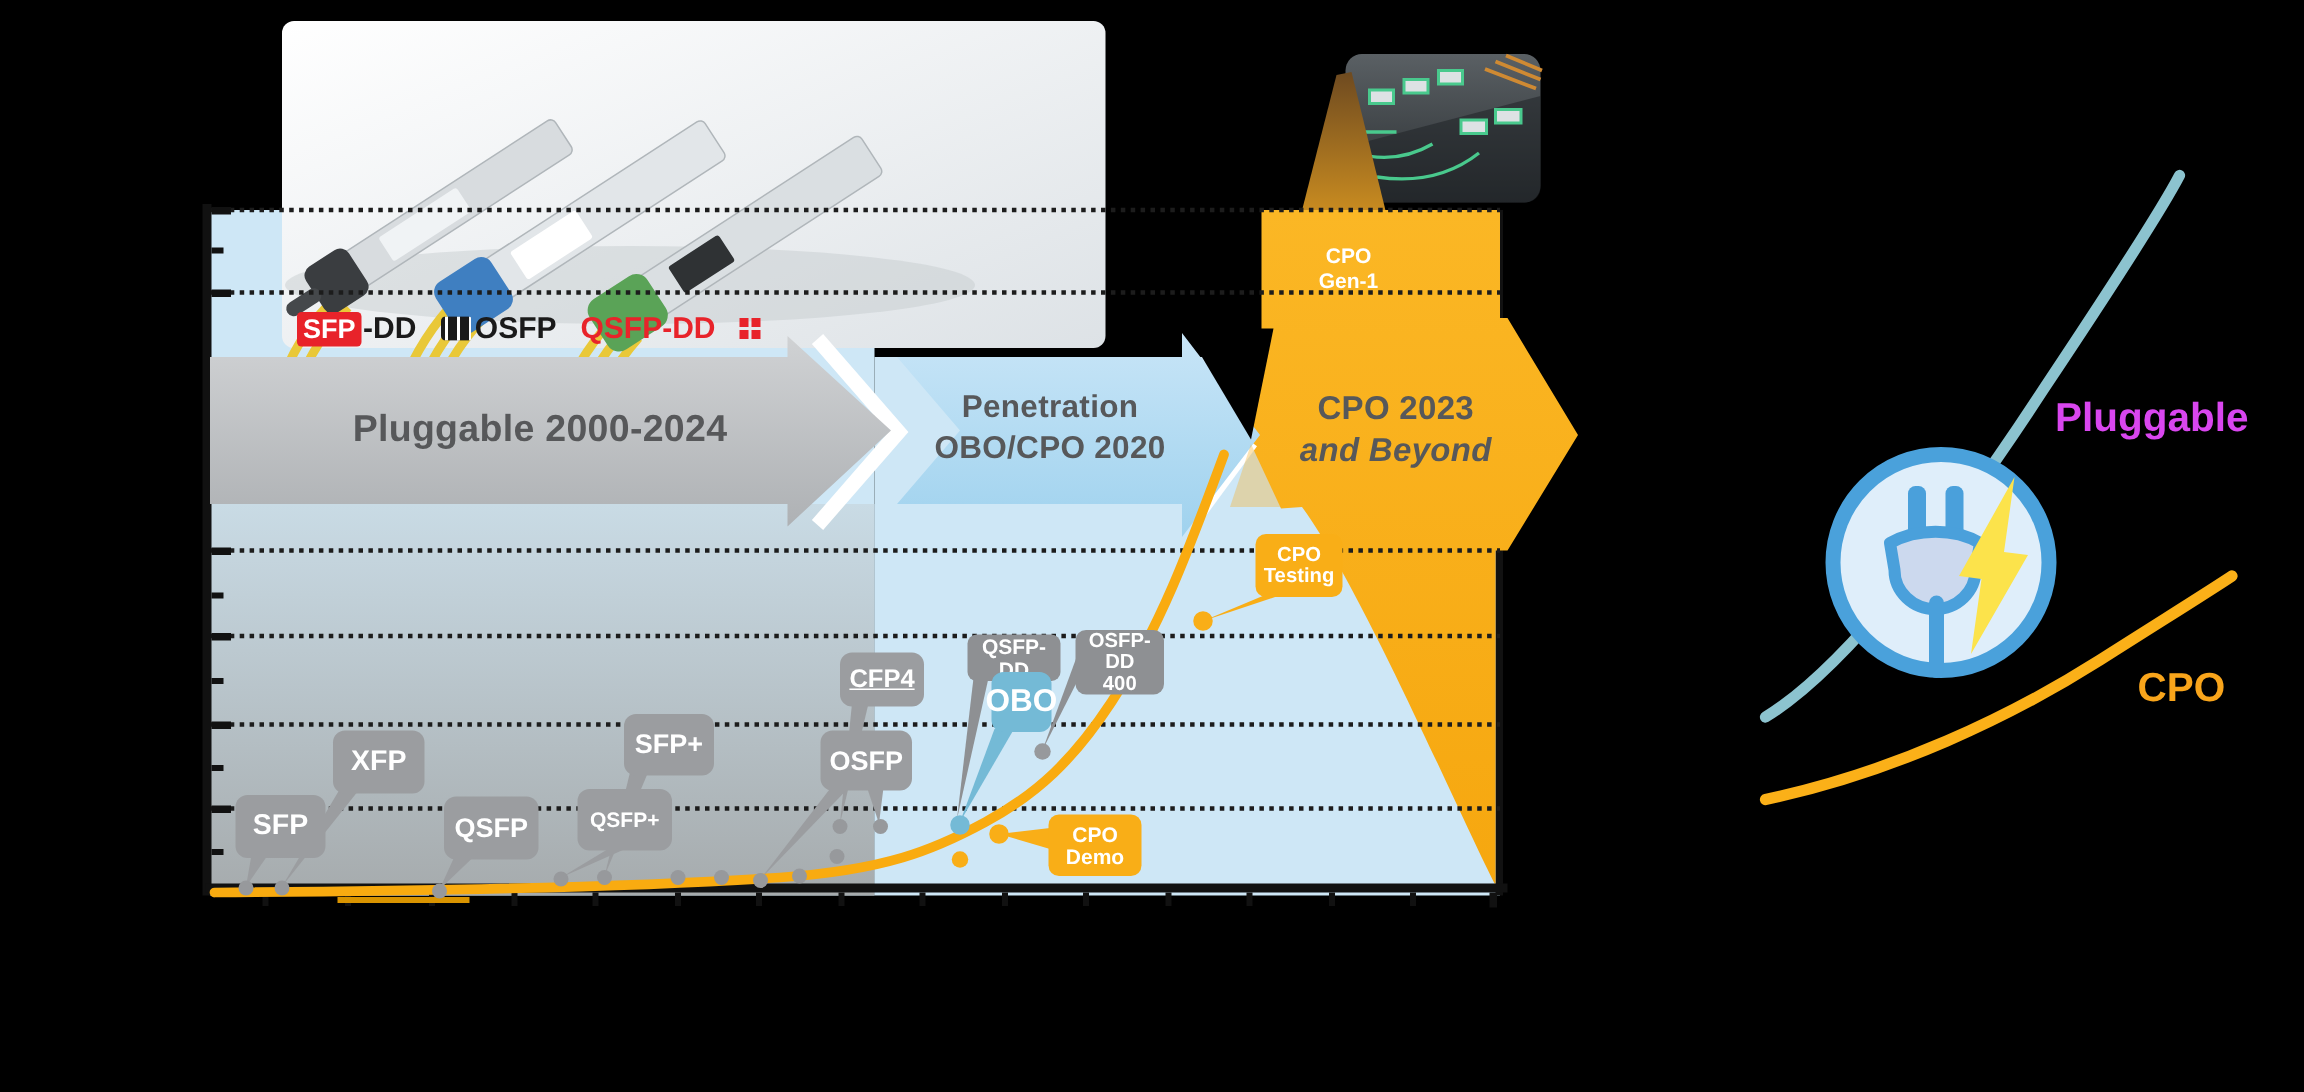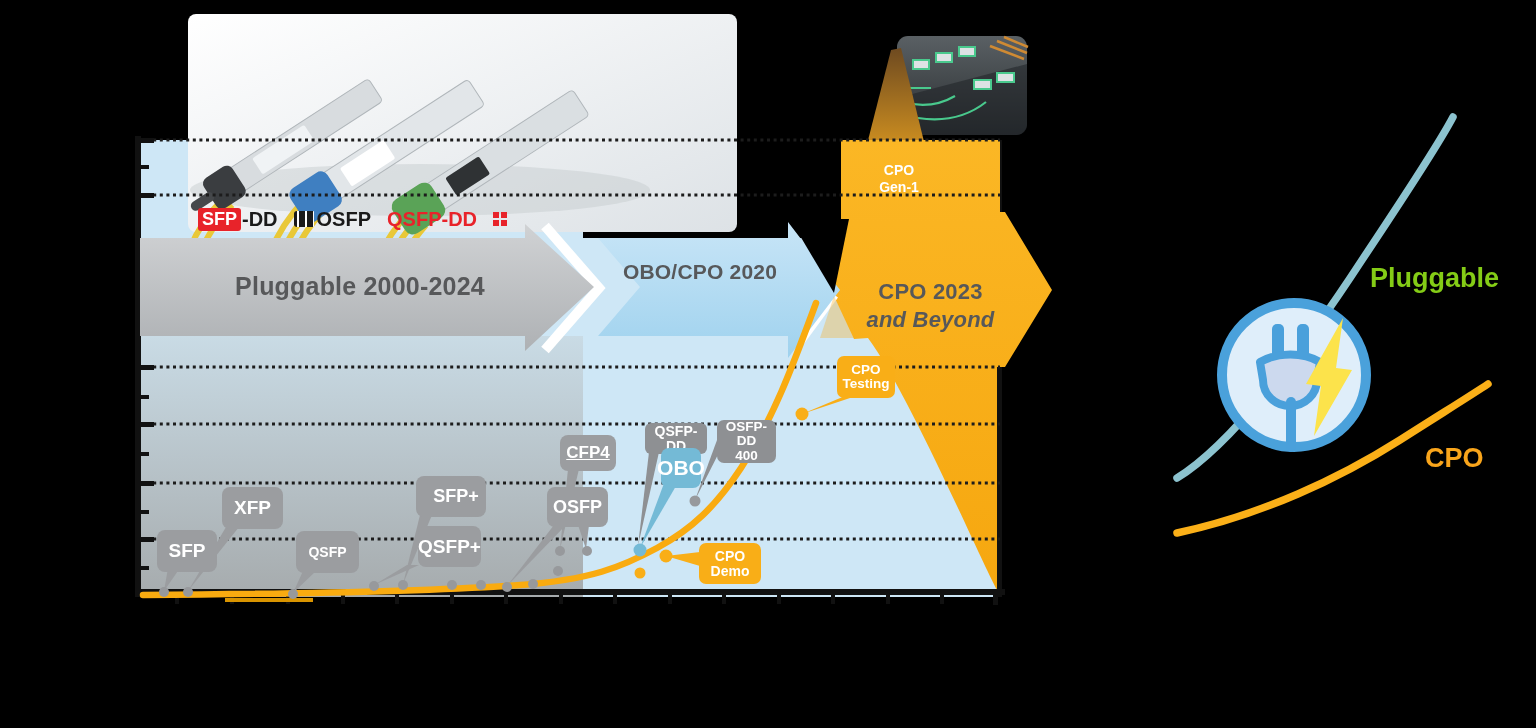--- a/index.html
+++ b/index.html
@@ -234,50 +234,51 @@
   <div class="minisq">
         <i></i>
         <i></i>
         <i></i>
         <i></i>
       </div>
 </div>
 
 <div class="arrow-text" style="left:150px;top:272px;width:420px;font-size:25px;">Pluggable 2000-2024</div>
 <div class="arrow-text" style="left:600px;top:258px;width:200px;font-size:21px;line-height:27px;">
+  <div>Penetration</div>
   <div>OBO/CPO 2020</div>
 </div>
-<div class="arrow-text" style="left:848px;top:258px;width:165px;font-size:22px;line-height:28px;margin-top:20px;">
+<div class="arrow-text" style="left:848px;top:258px;width:165px;font-size:22px;line-height:28px;">
   <div>CPO 2023</div>
   <div style="font-style:italic;">and Beyond</div>
 </div>
 
 <div class="gen1">
   <div>CPO</div>
   <div>Gen-1</div>
 </div>
 
 <div class="tag" style="left:157px;top:530px;width:60px;height:42px;font-size:19px;">SFP</div>
 <div class="tag" style="left:222px;top:487px;width:61px;height:42px;font-size:19px;">XFP</div>
-<div class="tag" style="left:296px;top:531px;width:63px;height:42px;font-size:14px;">QSFP</div>
-<div class="tag" style="left:416px;top:476px;width:60px;height:41px;font-size:18px;padding-left:10px;">SFP+</div>
-<div class="tag" style="left:418px;top:526px;width:63px;height:41px;font-size:19px;">QSFP+</div>
+<div class="tag" style="left:296px;top:531px;width:63px;height:42px;font-size:18px;">QSFP</div>
+<div class="tag" style="left:416px;top:476px;width:60px;height:41px;font-size:18px;">SFP+</div>
+<div class="tag" style="left:385px;top:526px;width:63px;height:41px;font-size:14px;">QSFP+</div>
 <div class="tag" style="left:560px;top:435px;width:56px;height:36px;font-size:17px;text-decoration:underline;">CFP4</div>
 <div class="tag" style="left:547px;top:487px;width:61px;height:40px;font-size:18px;">OSFP</div>
 <div class="tag dark" style="left:645px;top:423px;width:62px;height:31px;font-size:14px;border-radius:6px;">QSFP-DD</div>
 <div class="tag blue" style="left:661px;top:448px;width:40px;height:40px;font-size:21px;">OBO</div>
 <div class="tag dark" style="left:717px;top:380px;width:59px;height:43px;font-size:13.5px;border-radius:7px;margin-top:40px;">
   <div>OSFP-DD</div>
   <div>400</div>
 </div>
 <div class="tag orange" style="left:699px;top:543px;width:62px;height:41px;font-size:14px;">
   <div>CPO</div>
   <div>Demo</div>
 </div>
 <div class="tag orange" style="left:837px;top:356px;width:58px;height:42px;font-size:13.5px;">
   <div>CPO</div>
   <div>Testing</div>
 </div>
 
-<div class="legend-word" style="left:1370px;top:263px;color:#84cc16;">Pluggable</div>
+<div class="legend-word" style="left:1370px;top:263px;color:#d946ef;">Pluggable</div>
 <div class="legend-word" style="left:1425px;top:443px;color:#F9A51B;">CPO</div>
 
 </div>
 
 </body></html>

